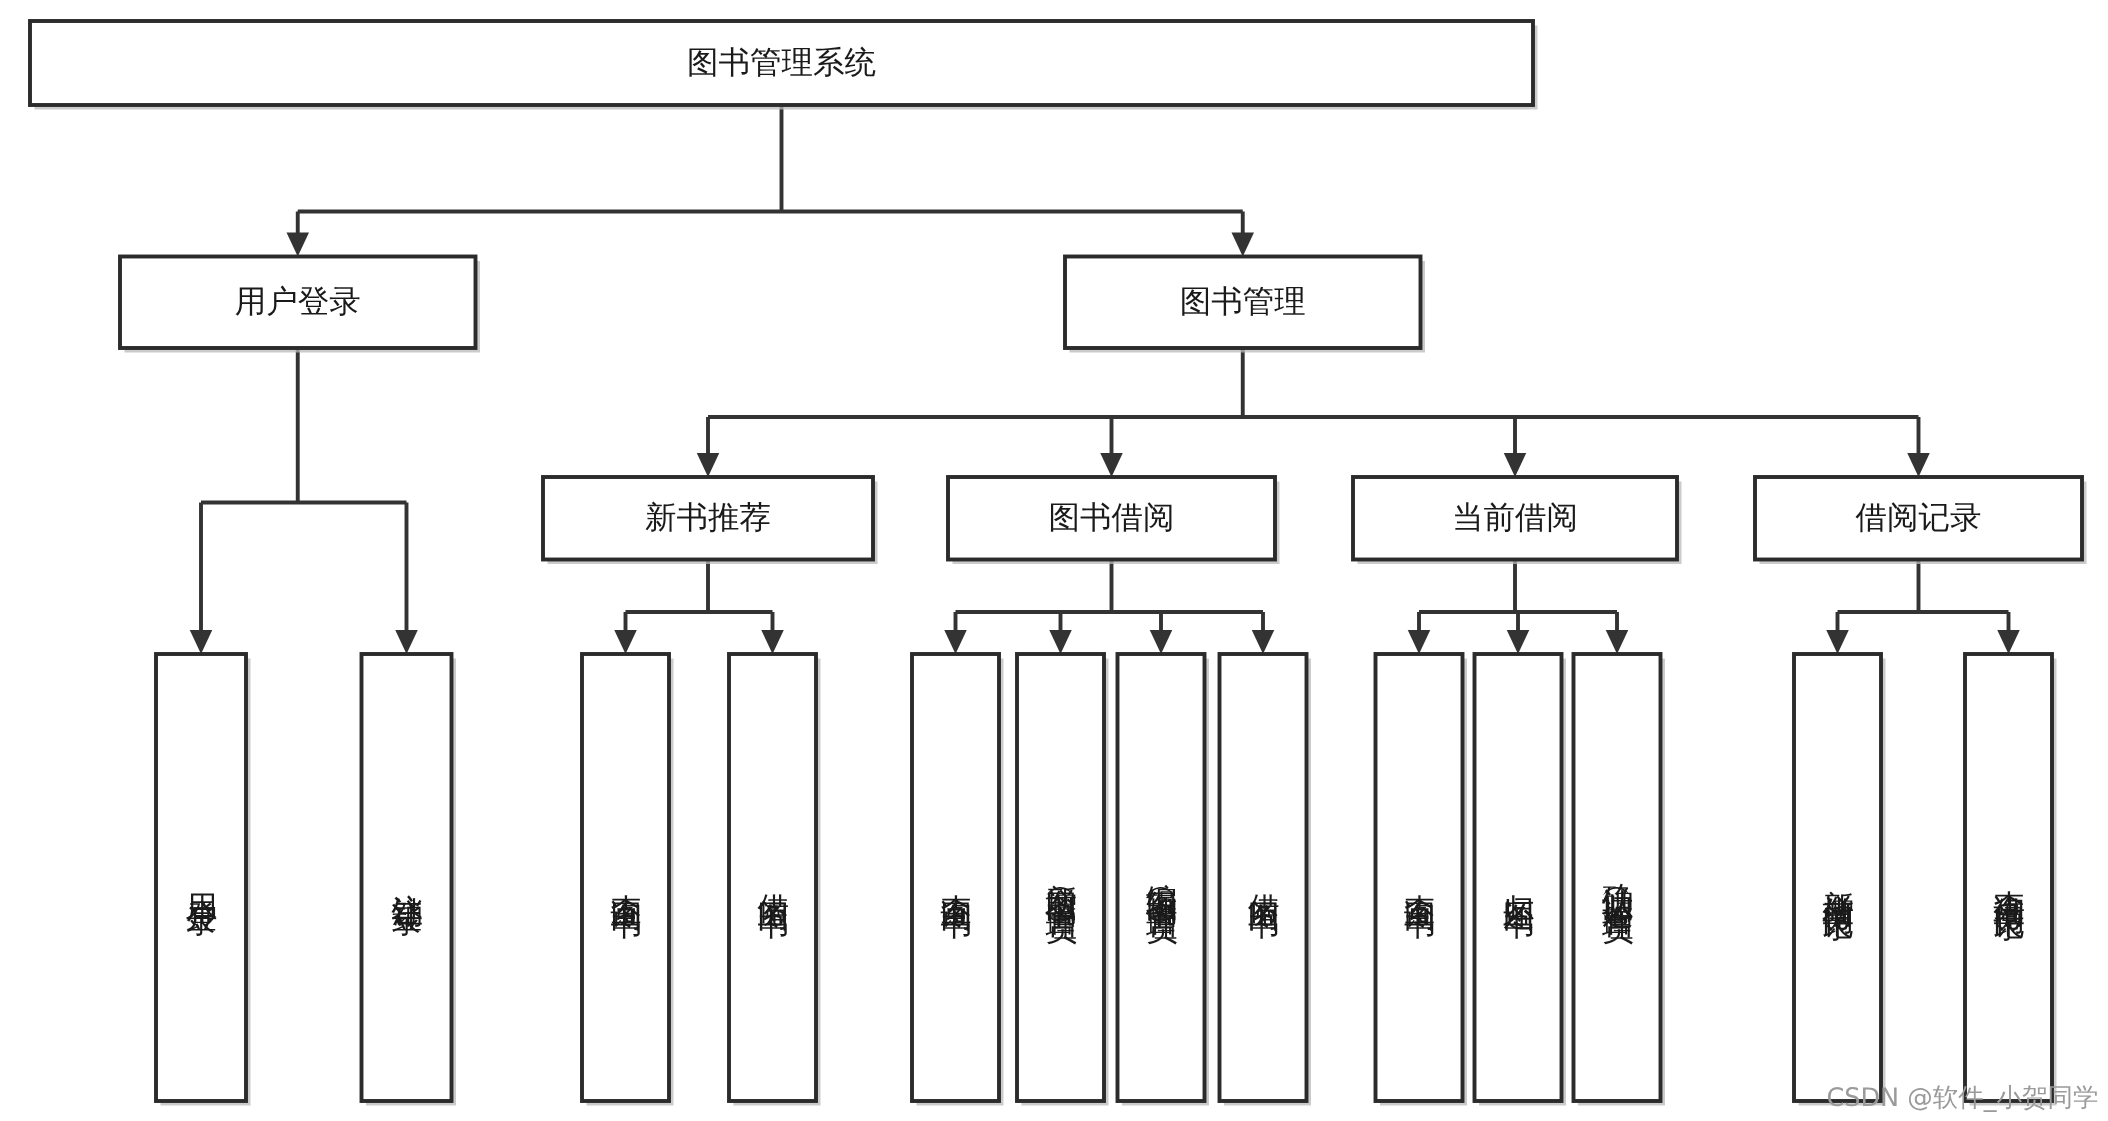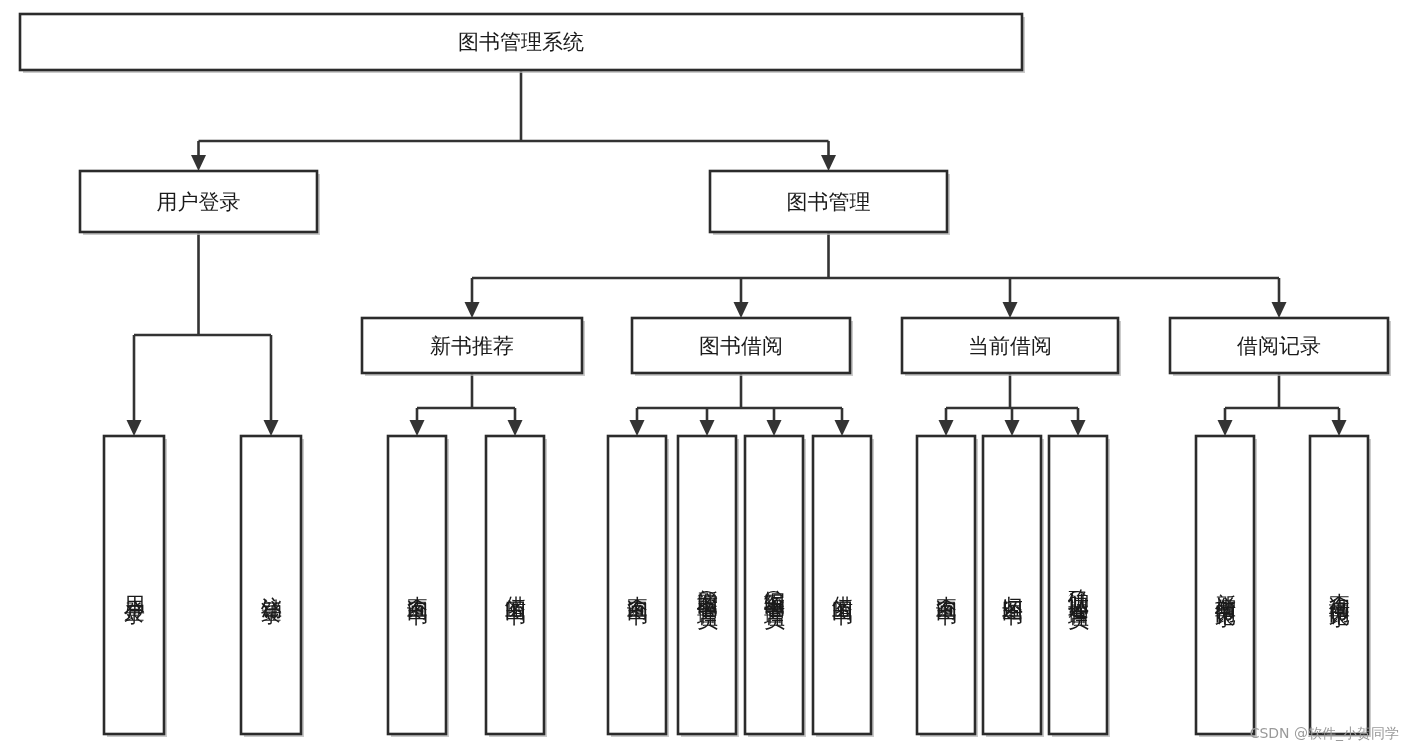--- a/index.html
+++ b/index.html
@@ -66,21 +66,21 @@
     display: flex;
     align-items: center;
     justify-content: center;
     pointer-events: none;
   }
   .watermark {
     position: absolute;
     right: 6px;
     bottom: 4px;
     font-family: "DejaVu Sans", "Liberation Sans", sans-serif;
-    font-size: 14px;
+    font-size: 17px;
     color: #9a9a9a;
     white-space: nowrap;
   }
 </style>
 </head>
 <body>
 
 <div id="diagram-root">
 
   <svg id="tree-svg" viewBox="0 0 1405 747">

